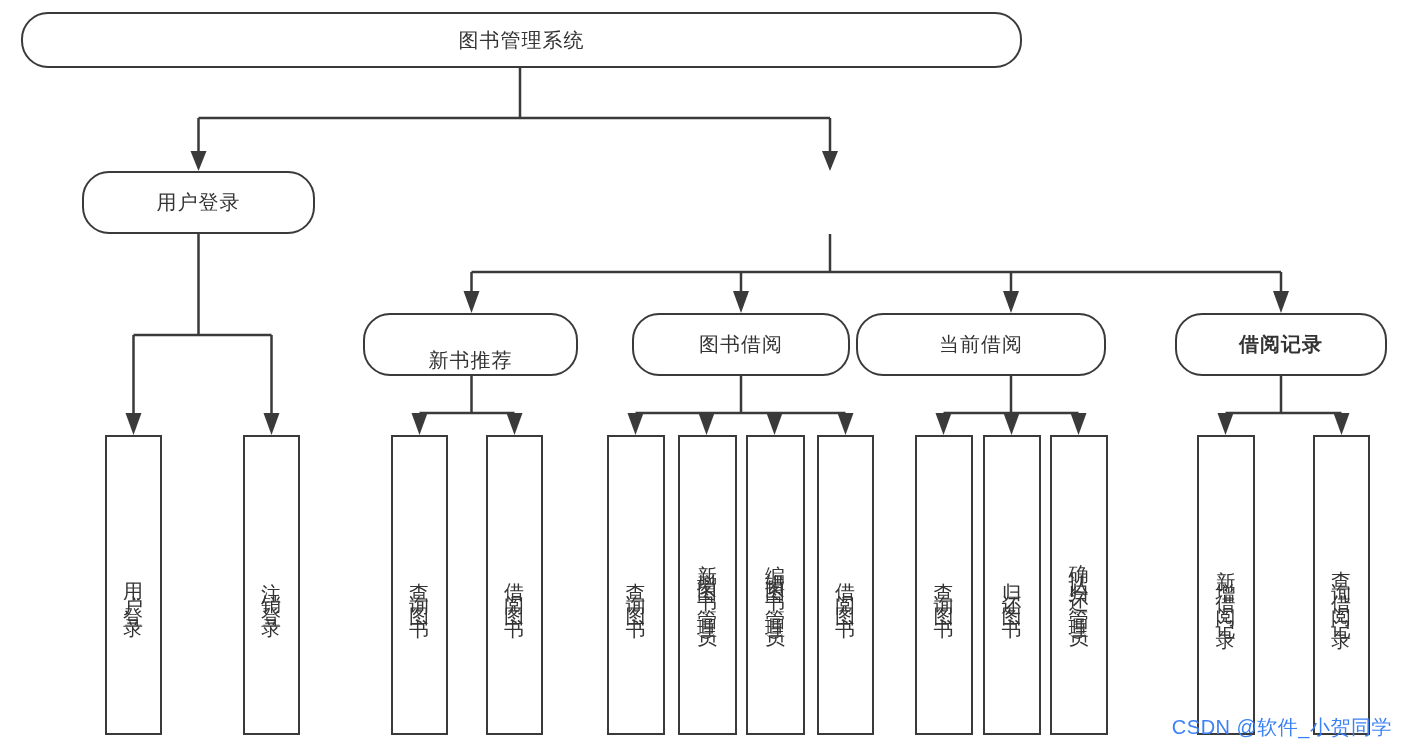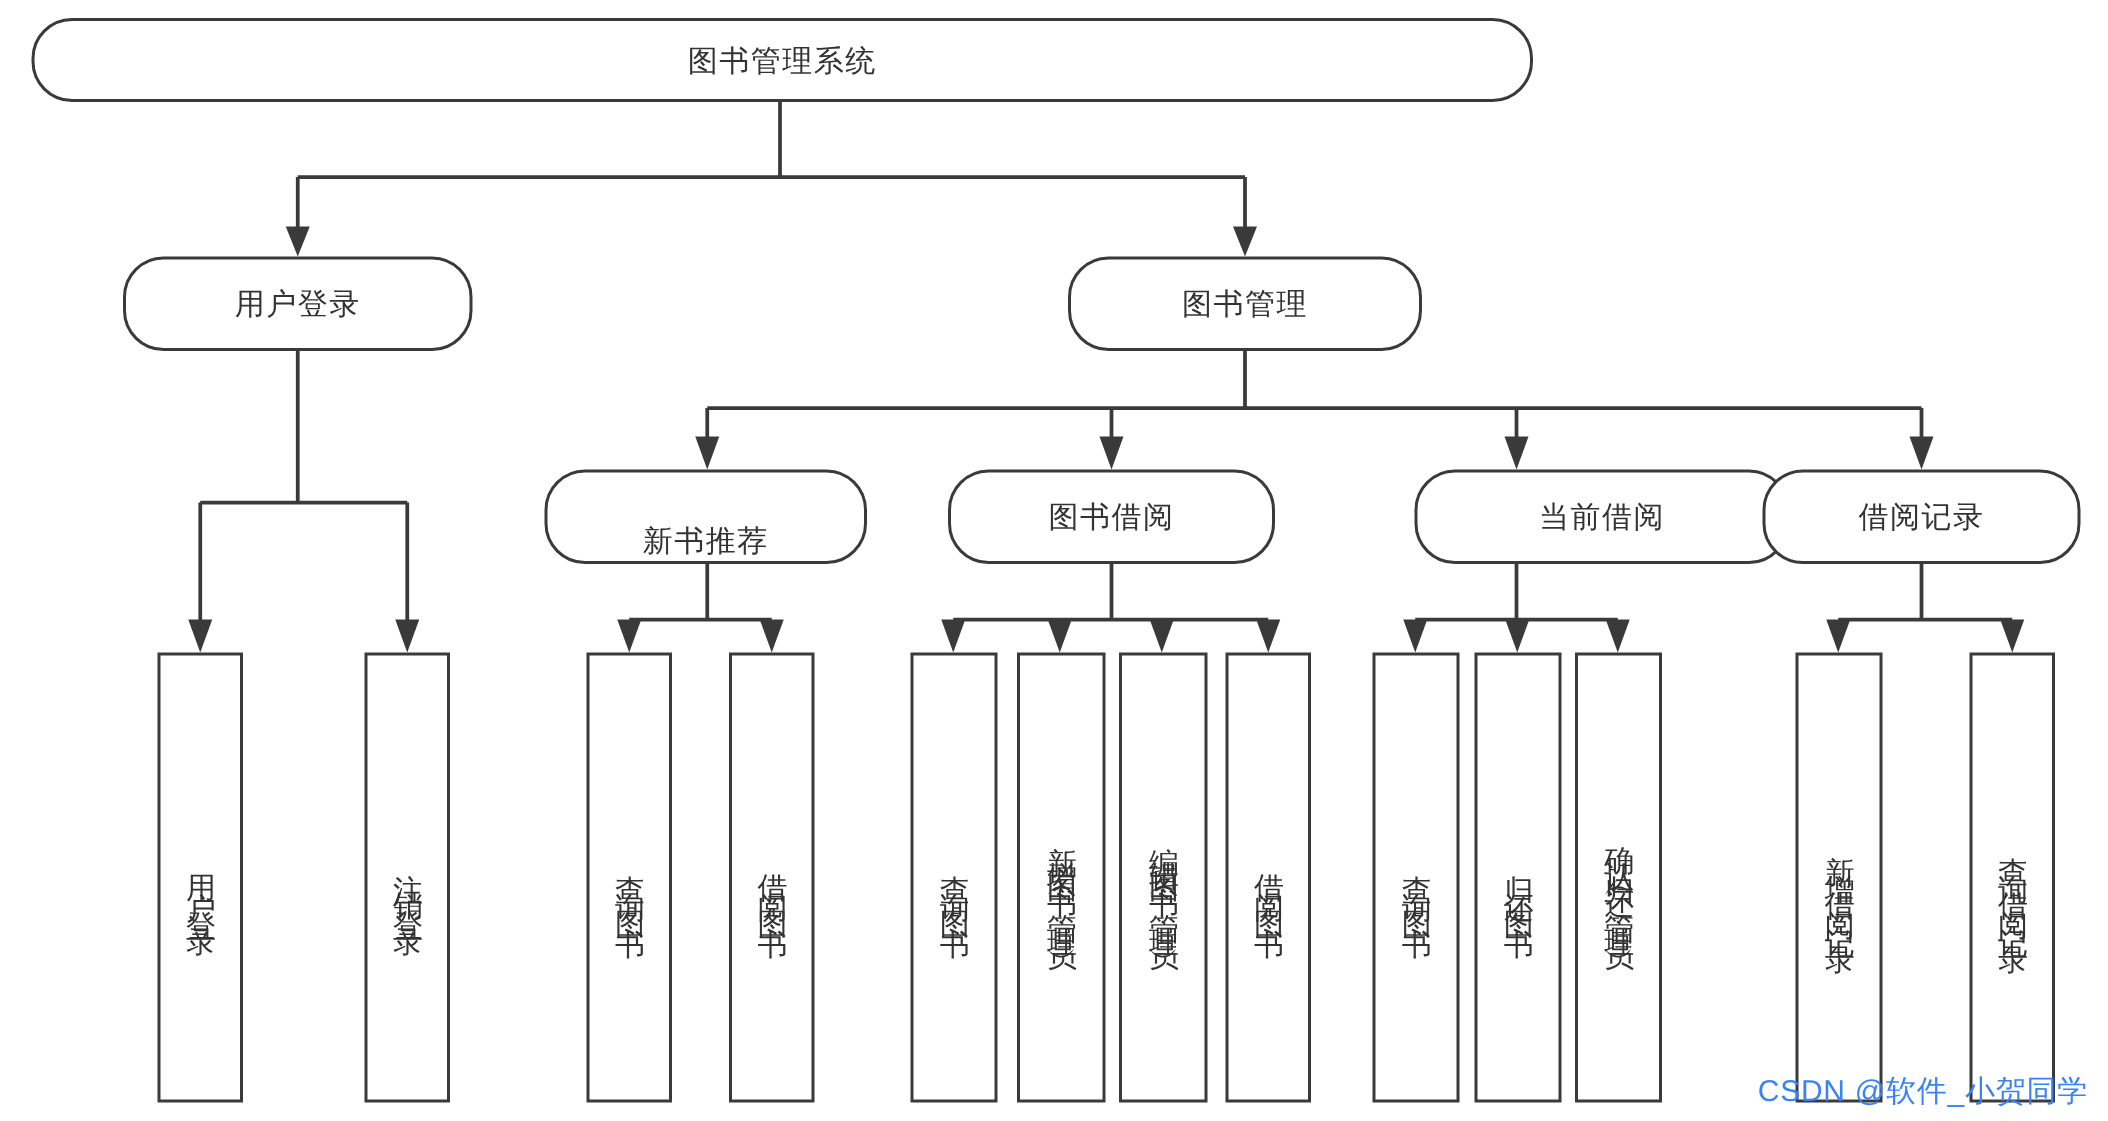--- a/index.html
+++ b/index.html
@@ -96,34 +96,31 @@
     </g>
   </svg>
 
   <div class="node hbox" style="left:21px; top:12px; width:1001px; height:56px;">
     <span>图书管理系统</span>
   </div>
 
   <div class="node hbox" style="left:82px; top:171px; width:233px; height:63px;">
     <span>用户登录</span>
   </div>
-  <div class="node hbox" style="left:712px; top:171px; width:236px; height:63px;">
-    <span>图书管理</span>
-  </div>
 
   <div class="node hbox" style="left:363px; top:313px; width:215px; height:63px;align-items:flex-end;">
     <span>新书推荐</span>
   </div>
   <div class="node hbox" style="left:632px; top:313px; width:218px; height:63px;">
     <span>图书借阅</span>
   </div>
-  <div class="node hbox" style="left:943px; top:313px; width:250px; height:63px;text-align:right;">
+  <div class="node hbox" style="left:856px; top:313px; width:250px; height:63px;text-align:right;">
     <span>当前借阅</span>
   </div>
-  <div class="node hbox" style="left:1175px; top:313px; width:212px; height:63px;">
+  <div class="node hbox" style="left:1175px; top:313px; width:212px; height:63px;font-weight:bold;">
     <span>借阅记录</span>
   </div>
 
   <div class="node vbox" style="left:105px; top:435px; width:57px; height:300px;">
     <span>用户登录</span>
   </div>
   <div class="node vbox" style="left:243px; top:435px; width:57px; height:300px;">
     <span>注销登录</span>
   </div>
 

